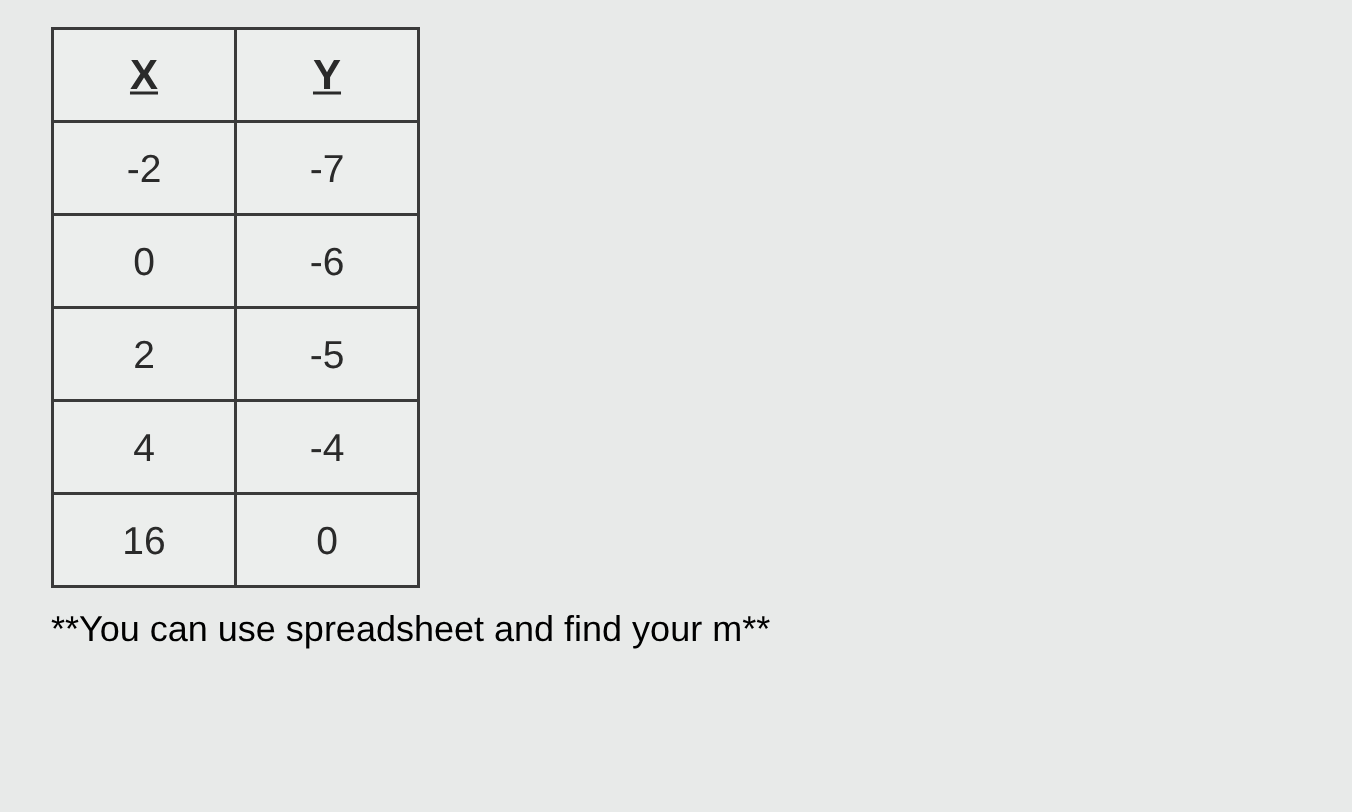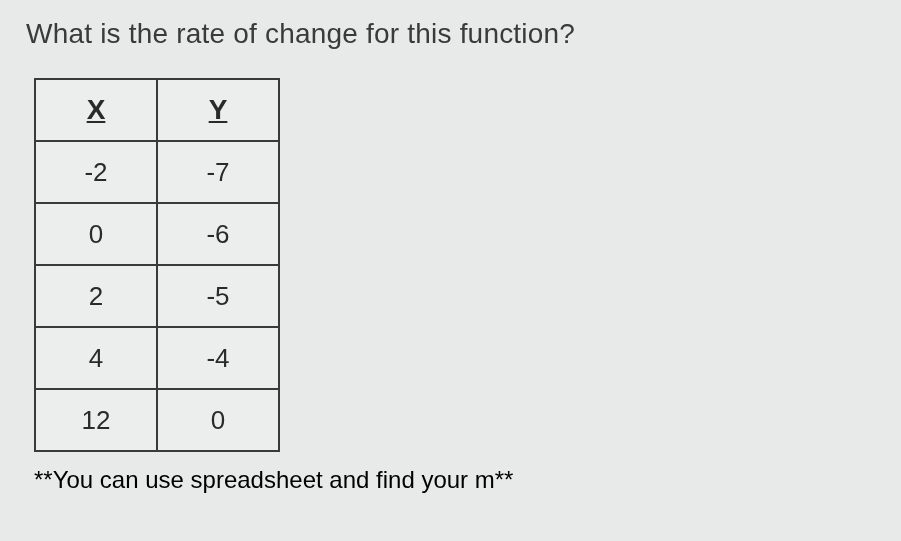--- a/index.html
+++ b/index.html
@@ -48,21 +48,20 @@
     margin-left: 8px;
     font-size: 24px;
     color: #000000;
   }
 </style>
 </head>
 <body>
 
 <div class="page">
 
-  <p class="question">What is the rate of change for this function?</p>
 
   <table class="func">
     <thead>
       <tr>
         <th>X</th>
         <th>Y</th>
       </tr>
     </thead>
     <tbody>
       <tr>
@@ -75,21 +74,21 @@
       </tr>
       <tr>
         <td>2</td>
         <td>-5</td>
       </tr>
       <tr>
         <td>4</td>
         <td>-4</td>
       </tr>
       <tr>
-        <td>12</td>
+        <td>16</td>
         <td>0</td>
       </tr>
     </tbody>
   </table>
 
   <p class="hint">**You can use spreadsheet and find your m**</p>
 
 </div>
 
 </body></html>

